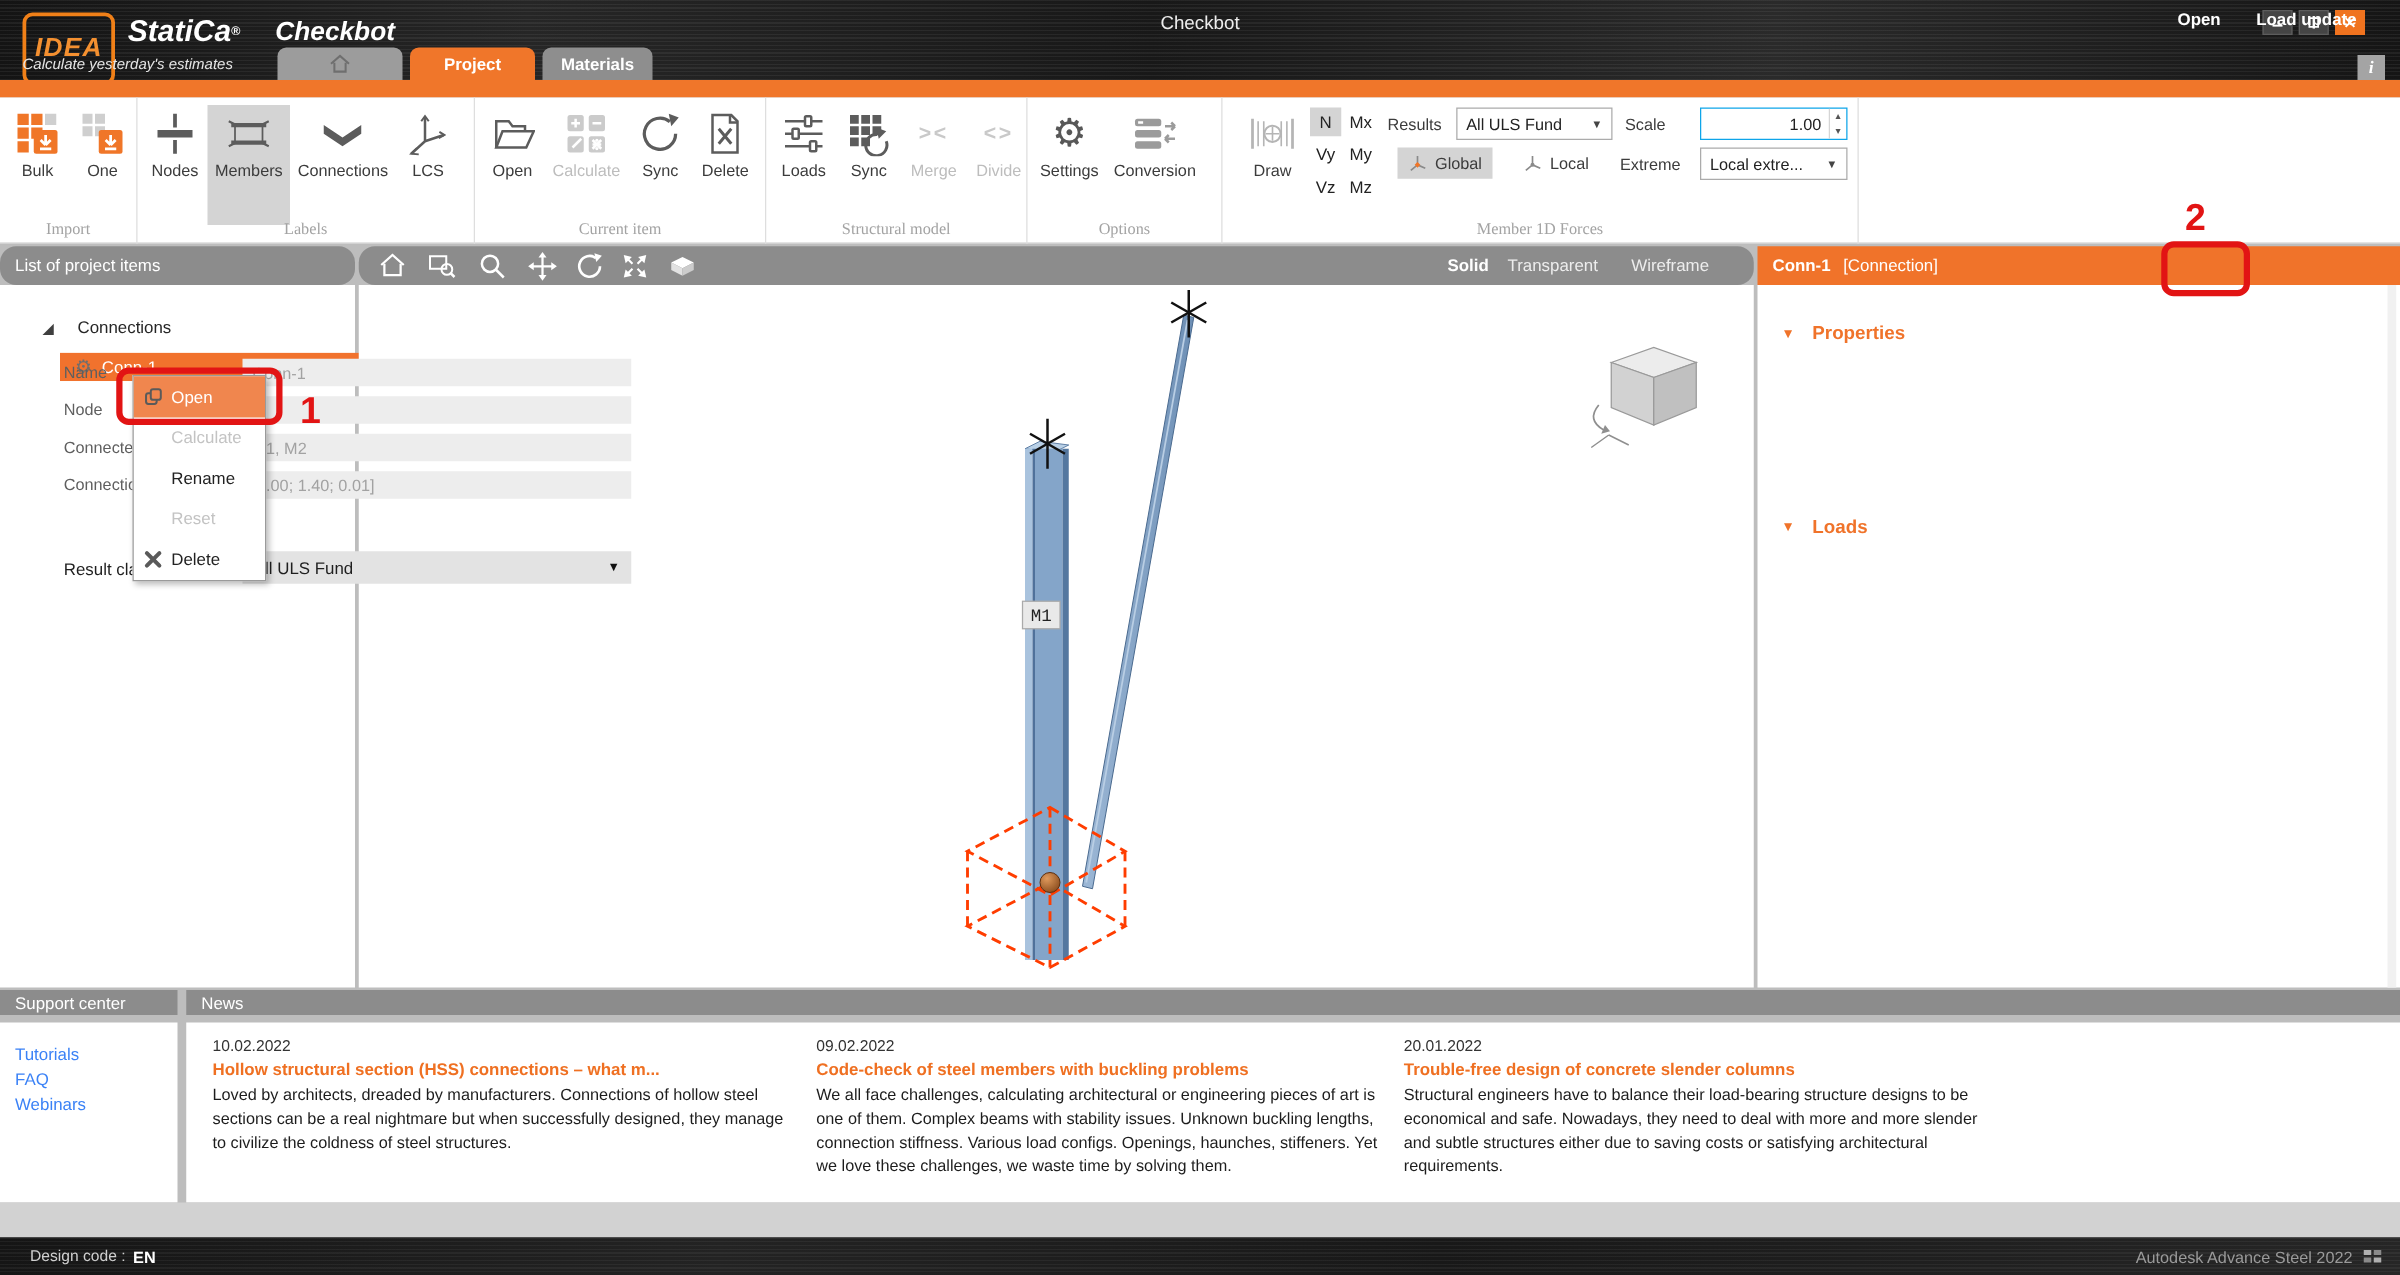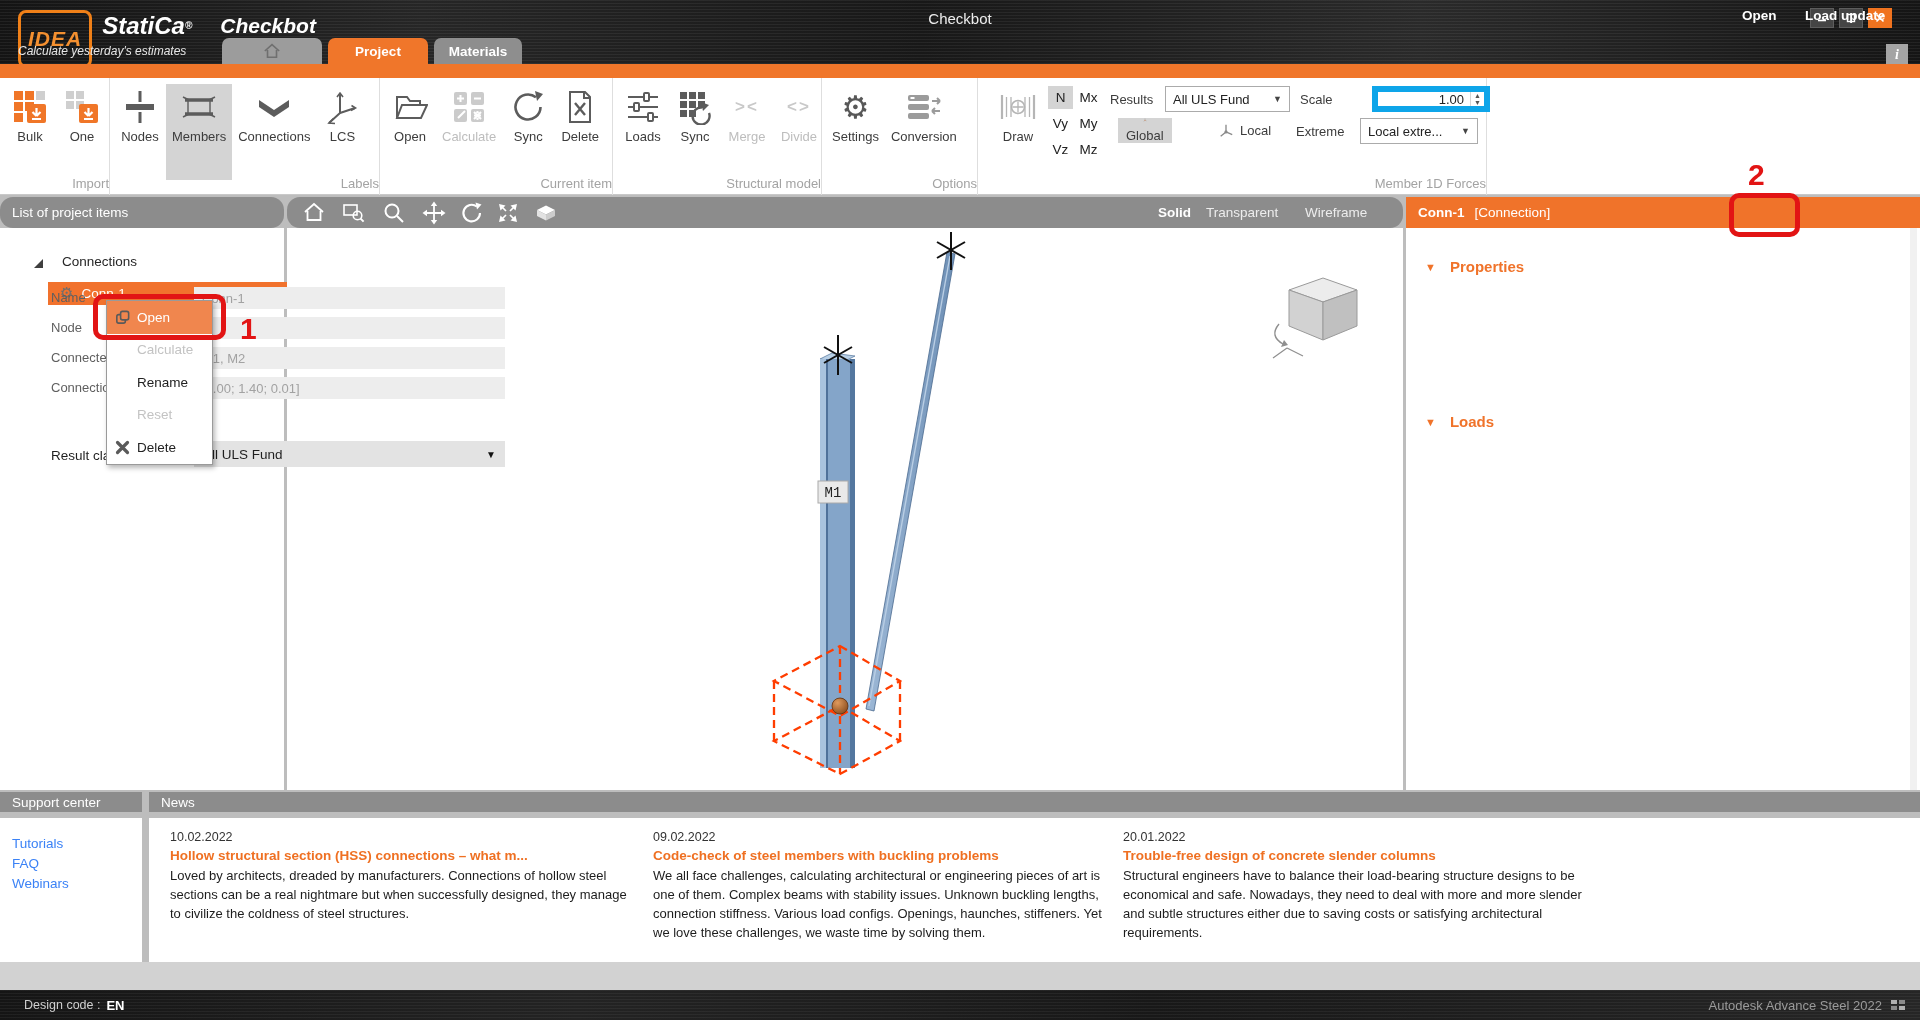--- a/index.html
+++ b/index.html
@@ -35,42 +35,42 @@
     display:flex; align-items:center; justify-content:center; cursor:pointer; }
   .tab.home { width:100px; background:#9c9c9c; }
   .tab.active { width:100px; background:#f0762a; }
   .tab.mat { width:88px; background:#8e8e8e; }
   .orange-strip { position:absolute; left:0; top:64px; width:1920px; height:14px; background:#f0762a; }
 
   
   .ribbon { position:absolute; left:0; top:78px; width:1920px; height:117px; background:#fff;
     border-bottom:1px solid #c9c9c9; display:flex; }
   .rgroup { position:relative; height:117px; border-right:1px solid #dedede; flex:none; }
-  .gname { position:absolute; bottom:4px; left:0; right:0; text-align:right; color:#a3a3a3; font-size:13px; }
+  .gname { position:absolute; bottom:4px; left:0; right:0; text-align:center; color:#a3a3a3; font-size:13px;font-family:Liberation Serif, serif; }
   .rtools { display:flex; align-items:flex-start; padding:6px 4px 0 4px; }
   .rtool { display:flex; flex-direction:column; align-items:center; gap:3px; padding:4px 6px 6px; cursor:pointer; }
   .rtool .ric { width:40px; height:38px; display:flex; align-items:center; justify-content:center; }
   .rtool .rlb { font-size:13px; color:#3c3c3c; white-space:nowrap; }
   .rtool.sel { background:#d4d4d4; height:96px; }
   .rtool.dis .rlb { color:#bdbdbd; }
   .glyph-dis { color:#c9c9c9; font-weight:bold; font-size:17px; letter-spacing:2px; }
   .gear-glyph { font-family:"DejaVu Sans",sans-serif; font-size:31px; color:#585858; line-height:36px; }
 
   
   .fbox { position:absolute; width:25px; height:23px; display:flex; align-items:center; justify-content:center;
     font-size:13.5px; color:#222; cursor:pointer; }
   .fbox.sel { background:#d4d4d4; }
   .flabel { position:absolute; font-size:13px; color:#3c3c3c; }
   .fselect { position:absolute; height:26px; border:1px solid #ababab; background:#fff; display:flex;
     align-items:center; justify-content:space-between; padding:0 7px; font-size:13px; color:#222; cursor:pointer; }
   .fselect .caret { font-size:9px; color:#444; margin-left:6px; }
   .glbtn { position:absolute; height:25px; display:flex; align-items:center; gap:6px; padding:0 8px;
     font-size:13px; color:#3c3c3c; cursor:pointer; }
   .glbtn.sel { background:#d4d4d4; }
-  .fspin { position:absolute; height:26px; border:6px solid #0ea5e9; background:#fff; display:flex; align-items:stretch; cursor:text;margin-left:12px; }
+  .fspin { position:absolute; height:26px; border:1px solid #0ea5e9; background:#fff; display:flex; align-items:stretch; cursor:text; }
   .fspin .val { flex:1; display:flex; align-items:center; justify-content:flex-end; padding-right:6px; font-size:13px; color:#222; }
   .fspin .arrows { width:14px; border-left:1px solid #d5d5d5; display:flex; flex-direction:column; }
   .fspin .arrows span { flex:1; font-size:7px; color:#555; display:flex; align-items:center; justify-content:center; }
 
   
   .phead { position:absolute; top:197px; height:31px; background:#8c8c8c; color:#fff; font-size:13.5px;
     display:flex; align-items:center;border-radius:13px; }
   .phead-left { left:0; width:284px; padding-left:12px; }
   .vp-toolbar { left:287px; width:1116px; }
   .vp-ico { position:absolute; top:3px; width:26px; height:26px; display:flex; align-items:center;
@@ -419,21 +419,21 @@
       <div class="fbox" style="left:70px;top:34px;">Vy</div>
       <div class="fbox" style="left:98px;top:34px;">My</div>
       <div class="fbox" style="left:70px;top:60px;">Vz</div>
       <div class="fbox" style="left:98px;top:60px;">Mz</div>
 
       <div class="flabel" style="left:132px;top:14px;">Results</div>
       <div class="fselect" style="left:187px;top:8px;width:125px;">
         <span>All ULS Fund</span>
           <span class="caret">▼</span>
       </div>
-      <div class="glbtn sel" style="left:140px;top:40px;flex-direction:column;">
+      <div class="glbtn sel" style="left:140px;top:40px;">
         <svg width="16" height="16" viewBox="0 0 18 18">
             <path d="M9 10V2M9 10l7 3M9 10l-6 5" stroke="#8a8a8a" stroke-width="1.5" fill="none"></path>
             <rect x="7.2" y="8.2" width="3.6" height="3.6" fill="#f07628" transform="rotate(45 9 10)"></rect>
           </svg>
         <span>Global</span>
       </div>
       <div class="glbtn" style="left:232px;top:40px;">
         <svg width="16" height="16" viewBox="0 0 18 18">
             <path d="M9 10V2M9 10l7 3M9 10l-6 5" stroke="#8a8a8a" stroke-width="1.5" fill="none"></path>
             <circle cx="9" cy="10" r="1.8" fill="#8a8a8a"></circle>

